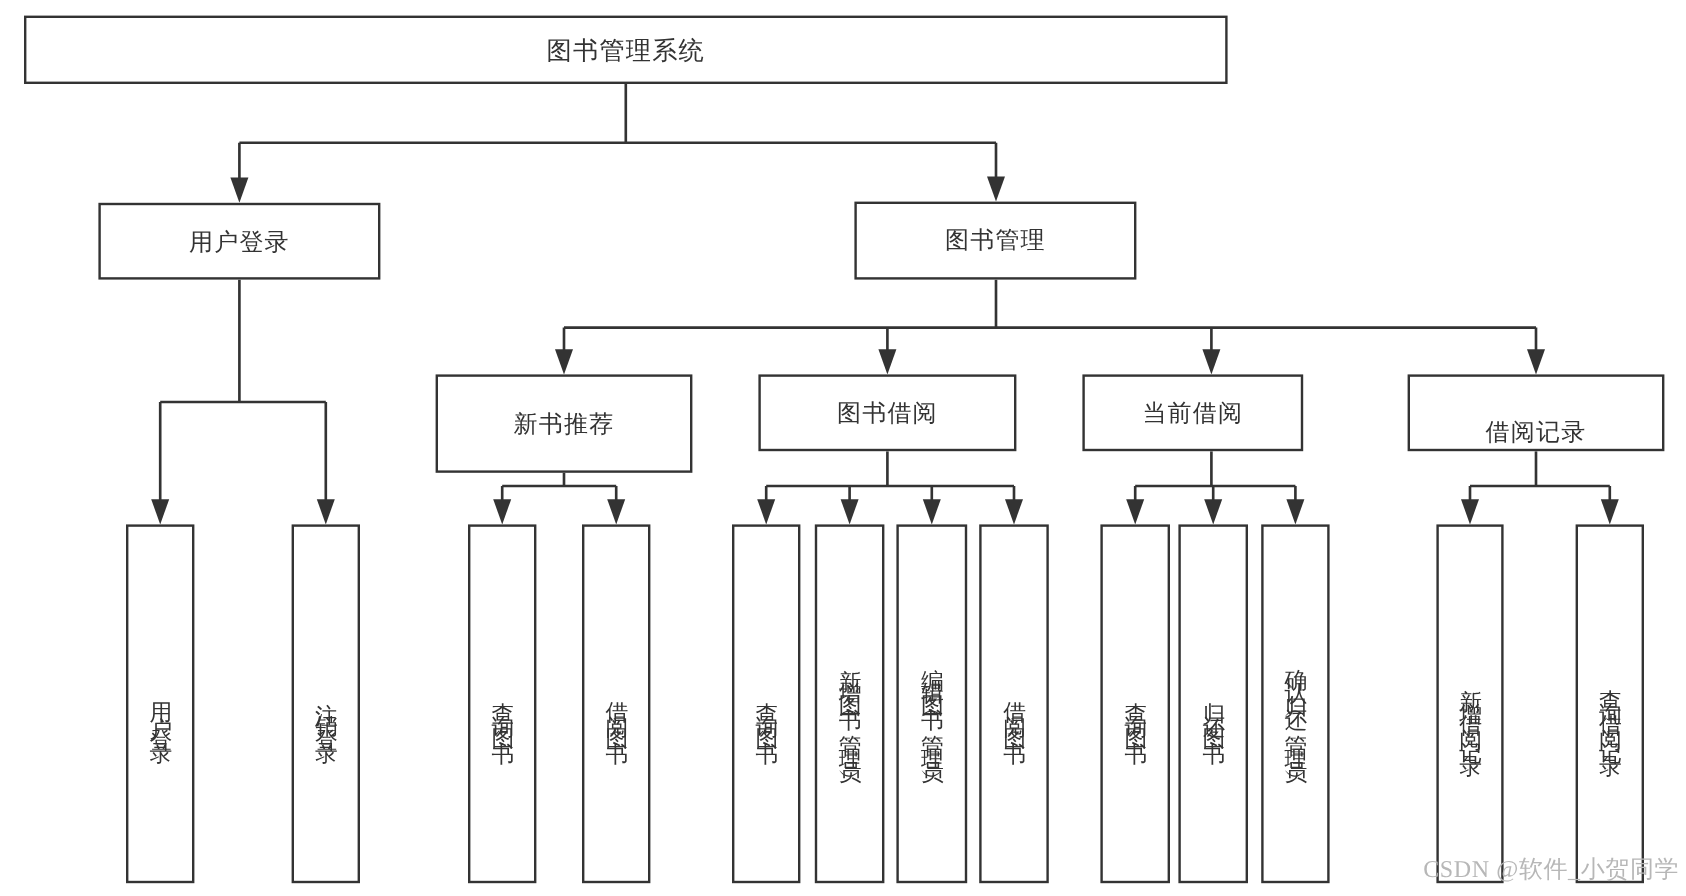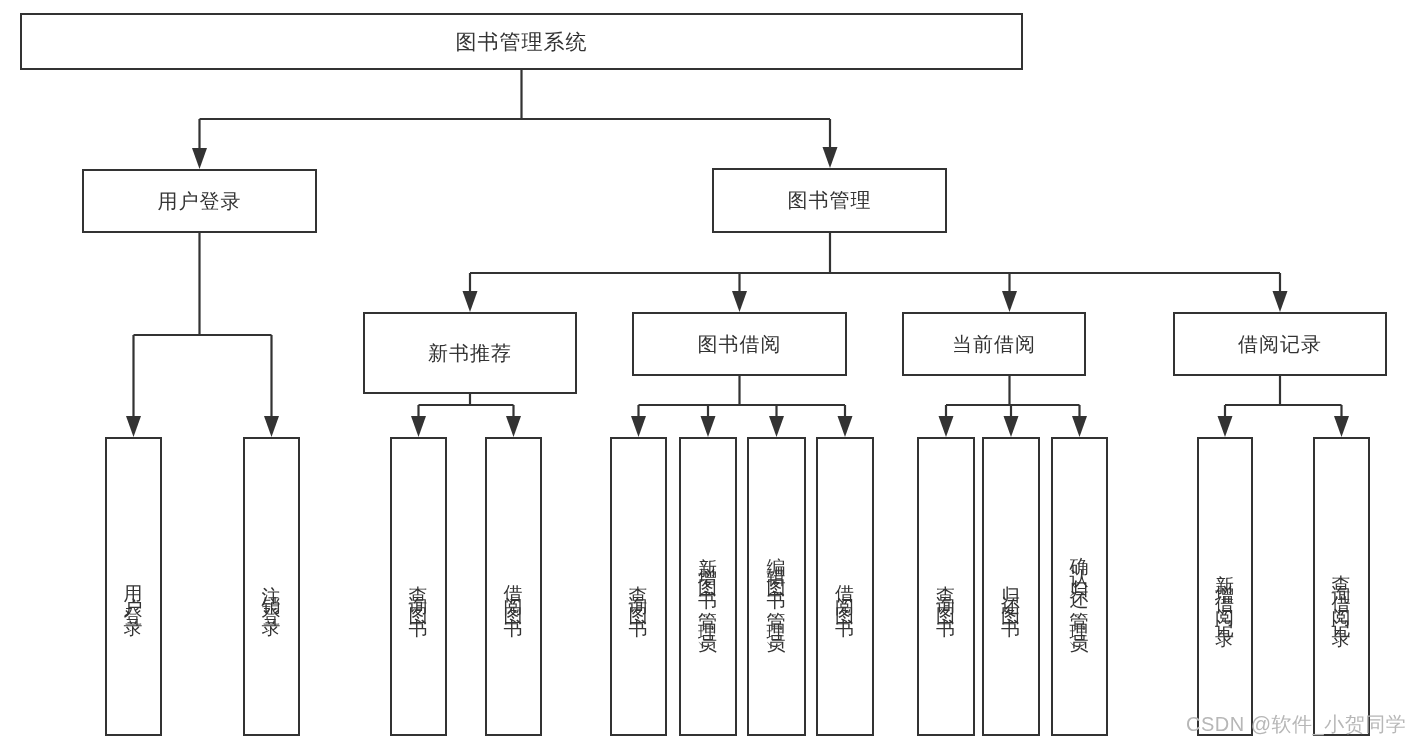--- a/index.html
+++ b/index.html
@@ -38,20 +38,21 @@
     line-height:1;
     white-space:nowrap;
   }
   .watermark{
     position:absolute;
     left:1186px;top:711px;
     font-size:20px;
     color:var(--wm);
     white-space:nowrap;
     letter-spacing:0.5px;
+    font-family:Liberation Serif, serif;
   }
 </style>
 </head>
 <body>
 
 <div id="canvas">
 
   <svg class="connectors" viewBox="0 0 1405 747" xmlns="http://www.w3.org/2000/svg">
     <g stroke="#333333" stroke-width="2.2" fill="none">
       <path d="M521.5 70 V120 M199.5 119 H830 M199.5 119 V154 M830 119 V153"></path>
@@ -98,21 +99,21 @@
 
   <div class="node hbox" style="left:363px;top:312px;width:214px;height:82px;">
     <span>新书推荐</span>
   </div>
   <div class="node hbox" style="left:632px;top:312px;width:215px;height:64px;">
     <span>图书借阅</span>
   </div>
   <div class="node hbox" style="left:902px;top:312px;width:184px;height:64px;">
     <span>当前借阅</span>
   </div>
-  <div class="node hbox" style="left:1173px;top:312px;width:214px;height:64px;">
+  <div class="node hbox" style="left:1173px;top:312px;width:214px;height:64px;align-items:flex-end;">
     <span>借阅记录</span>
   </div>
 
   <div class="node vbox" style="left:105px;top:437px;width:57px;height:299px;">
     <span class="vtext">用户登录</span>
   </div>
   <div class="node vbox" style="left:243px;top:437px;width:57px;height:299px;">
     <span class="vtext">注销登录</span>
   </div>
 

